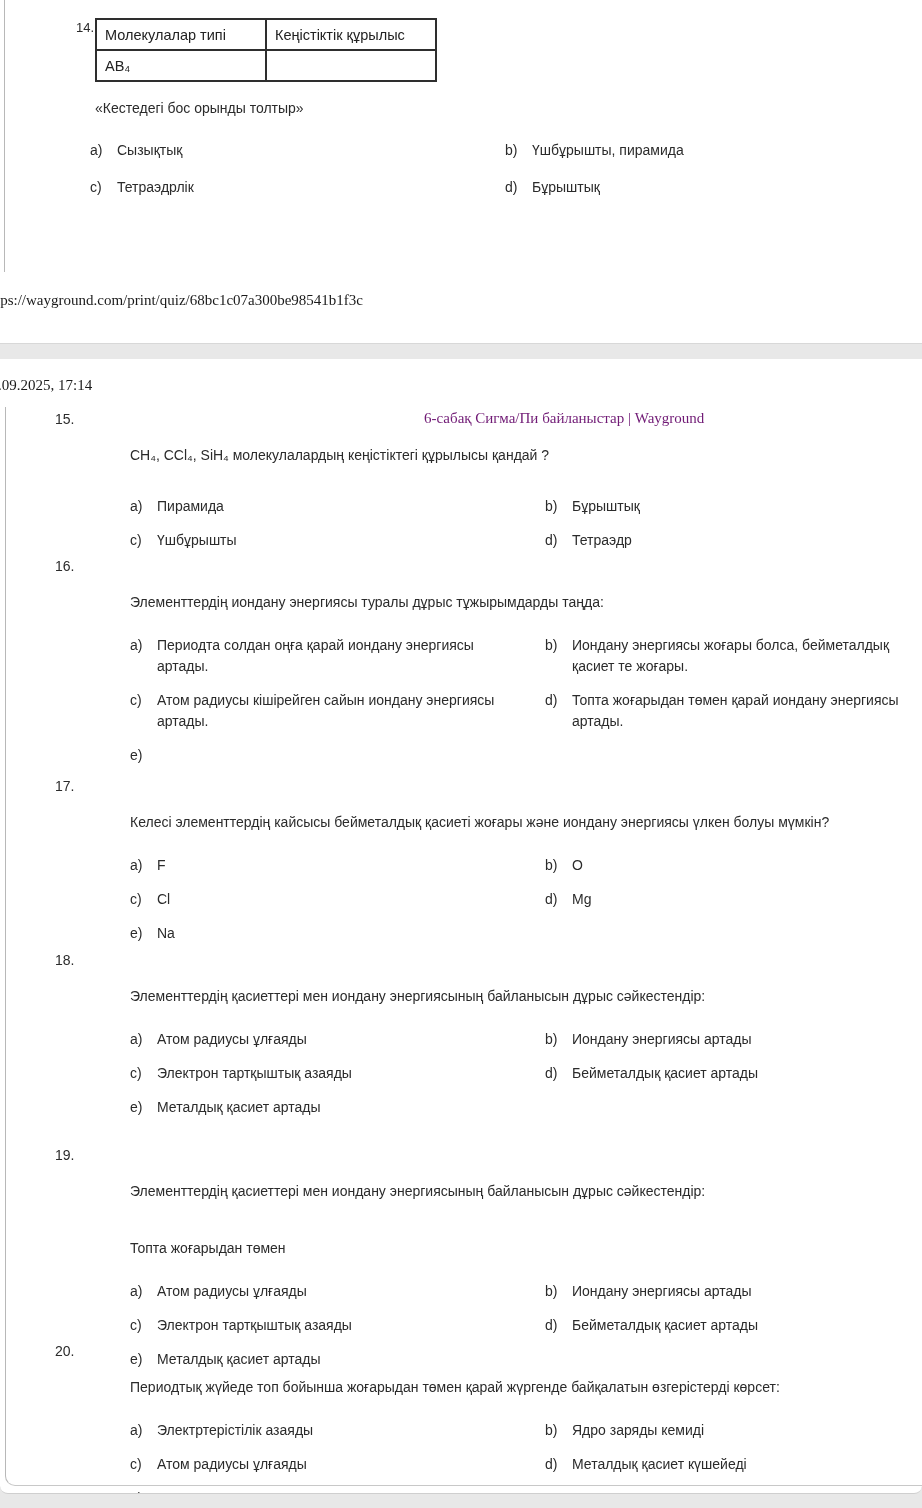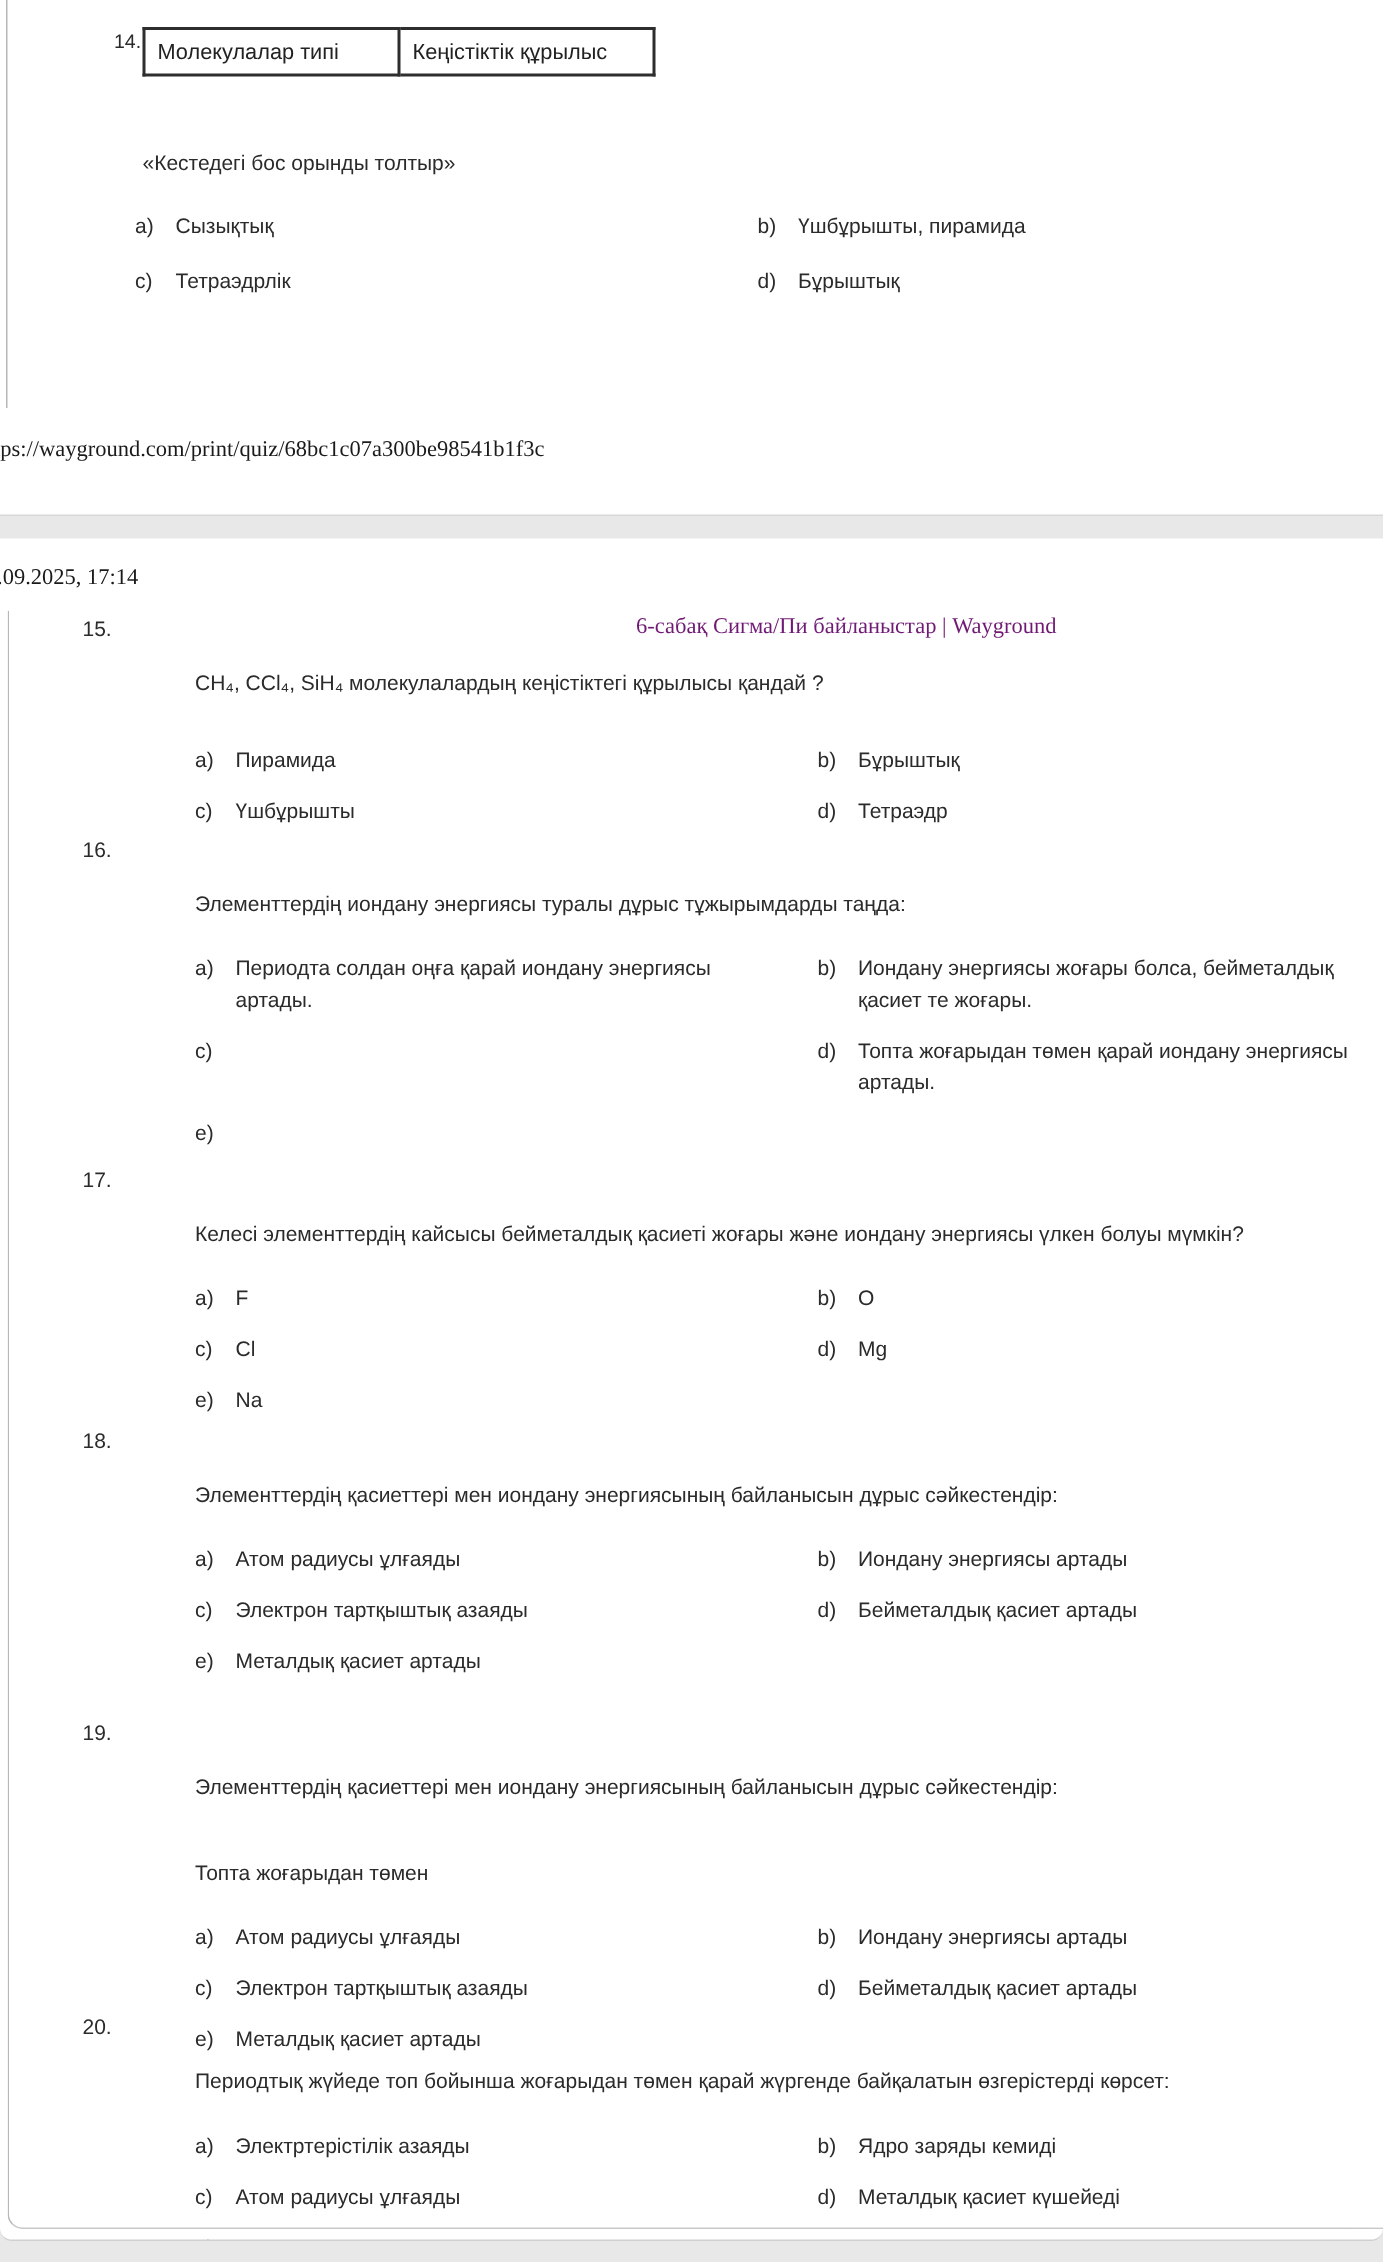--- a/index.html
+++ b/index.html
@@ -165,20 +165,24 @@
   <div class="card-border-left"></div>
 
   <span class="p1-num">14.</span>
 
   <table class="q14-table">
     <tbody>
         <tr>
       <td class="c1">Молекулалар типі</td>
       <td class="c2">Кеңістіктік құрылыс</td>
     </tr>
+    <tr>
+      <td class="c1">AB₄</td>
+      <td class="c2"></td>
+    </tr>
   </tbody>
     </table>
 
   <div class="p1-prompt">«Кестедегі бос орынды толтыр»</div>
 
   <div class="p1-opts">
     <div class="opts">
       <div class="opt">
         <span class="oletter">a)</span>
         <span class="otext">Сызықтық</span>
@@ -240,20 +244,21 @@
         <div class="opt">
             <span class="oletter">a)</span>
             <span class="otext">Периодта солдан оңға қарай иондану энергиясы артады.</span>
           </div>
         <div class="opt">
             <span class="oletter">b)</span>
             <span class="otext">Иондану энергиясы жоғары болса, бейметалдық қасиет те жоғары.</span>
           </div>
         <div class="opt">
             <span class="oletter">c)</span>
+            <span class="otext">Атом радиусы кішірейген сайын иондану энергиясы артады.</span>
           </div>
         <div class="opt">
             <span class="oletter">d)</span>
             <span class="otext">Топта жоғарыдан төмен қарай иондану энергиясы артады.</span>
           </div>
         <div class="opt">
             <span class="oletter">e)</span>
           </div>
       </div>
     </div>

